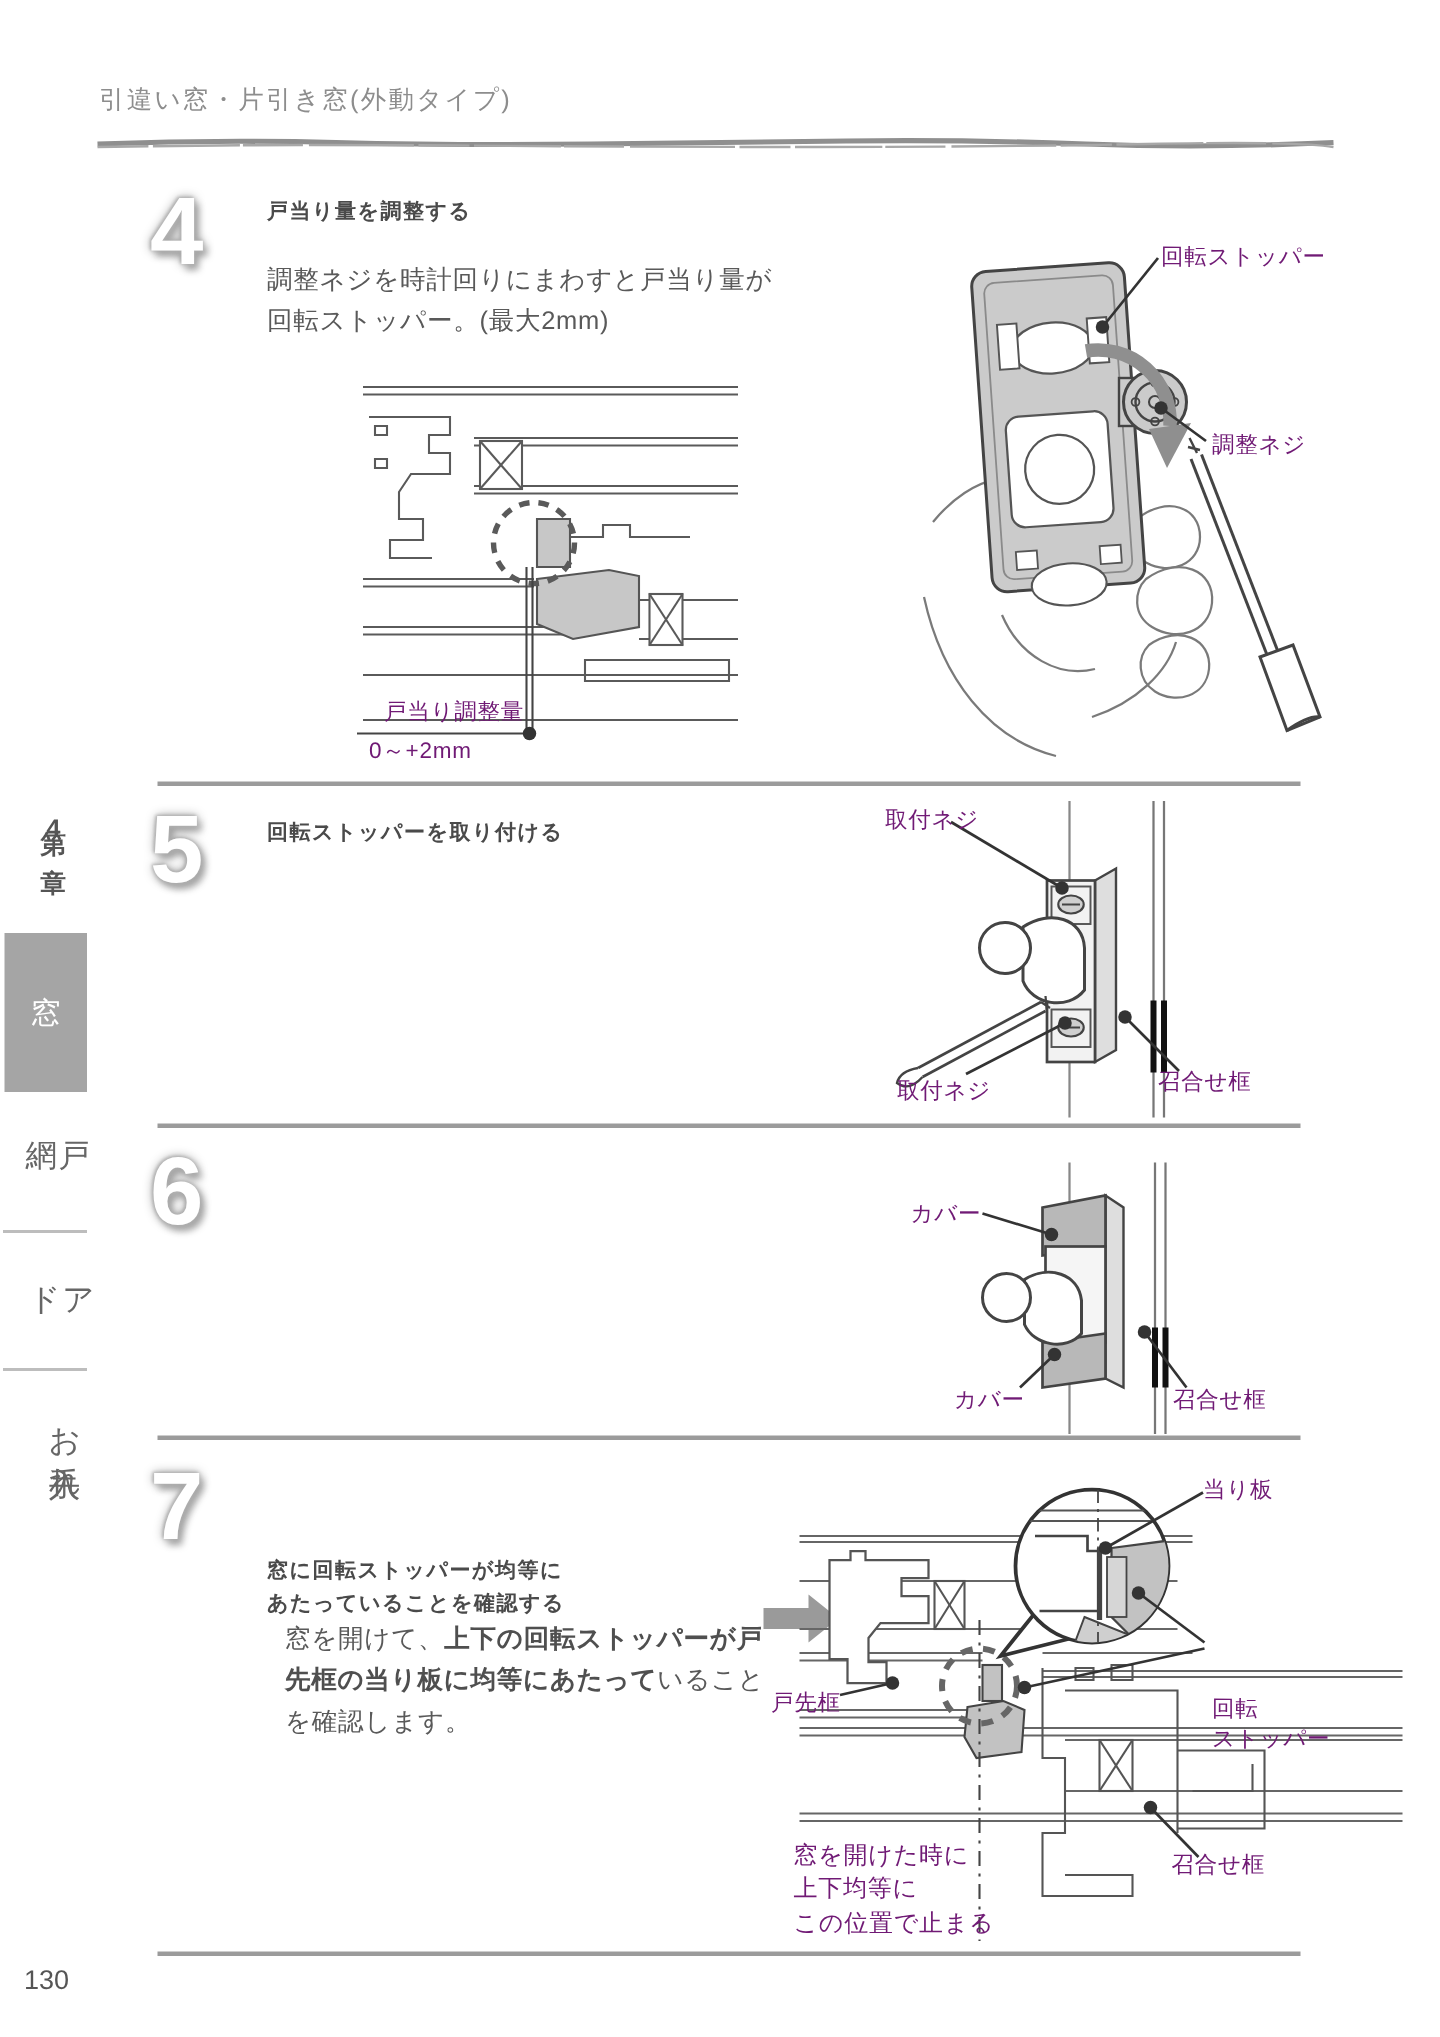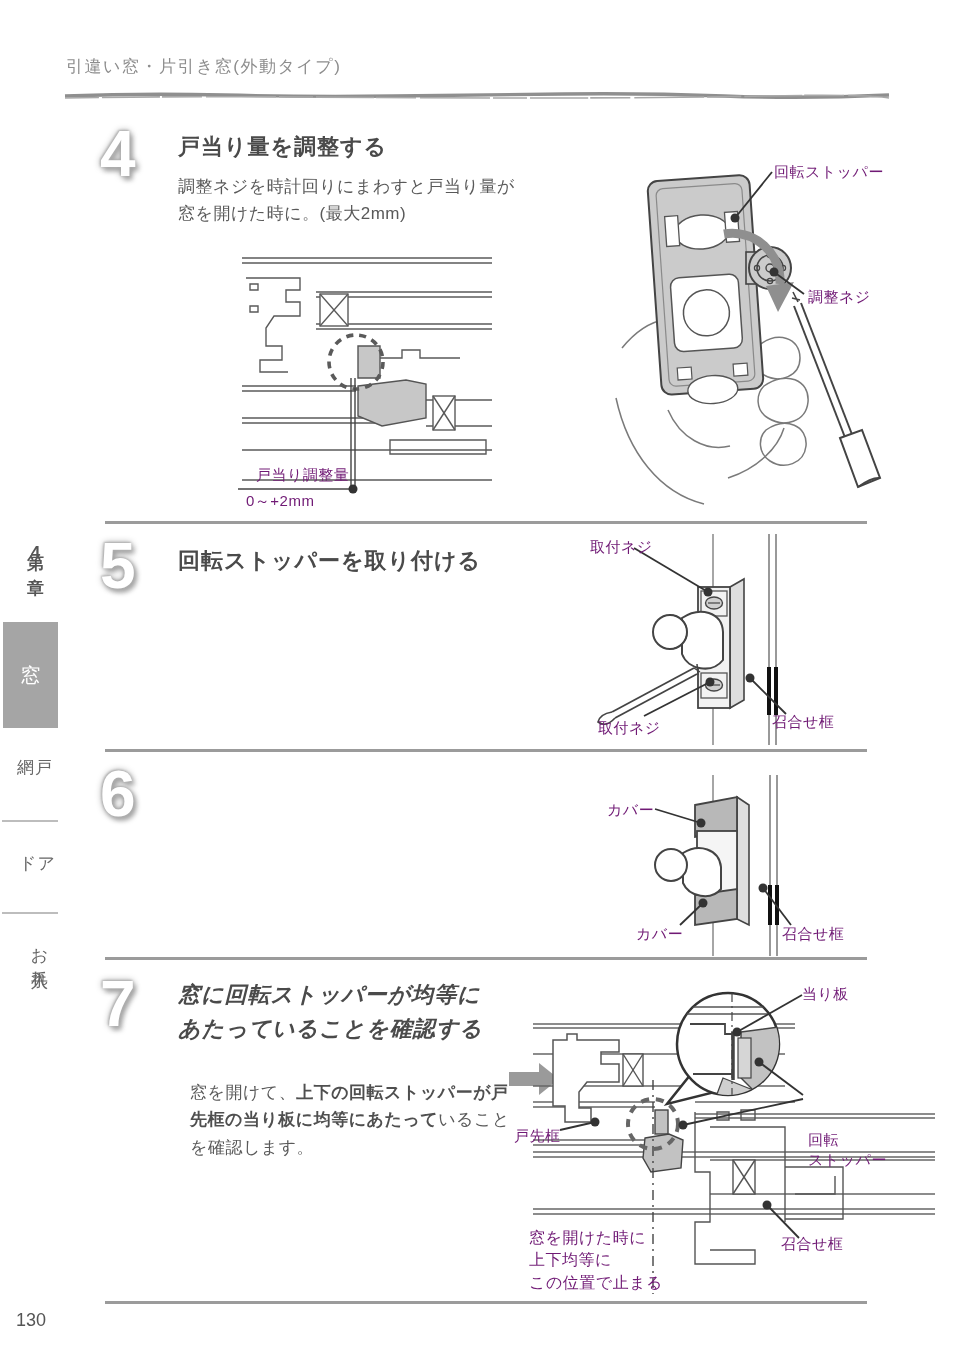--- a/index.html
+++ b/index.html
@@ -2,28 +2,28 @@
 <html><head>
 <meta charset="utf-8">
 <style>
   html,body{margin:0;padding:0;background:#ffffff;}
   body{font-family:"Liberation Sans","DejaVu Sans",sans-serif;}
   .page{position:relative;width:960px;height:1358px;background:#fff;overflow:hidden;}
   .abs{position:absolute;}
   .header-title{font-size:17px;color:#8d8d8d;letter-spacing:1.5px;}
   .step-number{font-size:64px;font-weight:bold;color:#ffffff;line-height:1;
     text-shadow:0 0 3px #b5b5b5,0 0 7px #9c9c9c,3px 4px 5px #a8a8a8,-1px -1px 2px #c9c9c9;}
-  .step-title{font-size:22px;font-weight:bold;color:#4a4a4a;letter-spacing:1px;white-space:pre-line;line-height:1.55;}
+  .step-title{font-size:14px;font-weight:bold;color:#4a4a4a;letter-spacing:1px;white-space:pre-line;line-height:1.55;}
   .step-body{font-size:17px;color:#595959;line-height:1.6;white-space:pre-line;letter-spacing:0.5px;}
   .step-body b{color:#4f4f4f;}
   .diagram-label{font-size:15px;color:#701a75;letter-spacing:0.5px;white-space:pre-line;line-height:1.35;}
   .divider{height:3px;background:#9b9b9b;}
   .side-vert{writing-mode:vertical-rl;text-orientation:upright;}
   .chapter{font-size:17px;font-weight:bold;color:#555;letter-spacing:3px;}
-  .side-item{font-size:17px;color:#666;letter-spacing:1px;}
+  .side-item{font-size:21px;color:#666;letter-spacing:1px;}
   .side-tab{background:#a5a5a5;display:flex;align-items:center;justify-content:center;}
   .side-tab span{color:#fff;font-size:20px;}
   .side-rule{height:2px;background:#bdbdbd;}
   .page-number{font-size:18px;color:#555;}
   svg{display:block;}
 </style>
 </head>
 <body>
 
 <div class="page">
@@ -40,21 +40,21 @@
   </div>
   <div class="abs side-item" style="left:17px;top:756px;">網戸</div>
   <div class="abs side-rule" style="left:2px;top:820px;width:56px;"></div>
   <div class="abs side-item" style="left:19px;top:852px;">ドア</div>
   <div class="abs side-rule" style="left:2px;top:912px;width:56px;"></div>
   <div class="abs side-vert side-item" style="left:28px;top:936px;height:80px;">お手入れ</div>
 
   <div class="abs step-number" style="left:100px;top:122px;">4</div>
   <div class="abs step-title" style="left:178px;top:130px;">戸当り量を調整する</div>
   <div class="abs step-body" style="left:178px;top:173px;width:380px;">調整ネジを時計回りにまわすと戸当り量が
-窓を開けた時に。(最大2mm)</div>
+回転ストッパー。(最大2mm)</div>
 
   <svg class="abs" style="left:230px;top:250px;" width="275" height="252" viewBox="0 0 275 252">
     <g stroke="#5a5a5a" stroke-width="1.4" fill="none">
       <line x1="12" y1="8" x2="262" y2="8"></line>
         <line x1="12" y1="13" x2="262" y2="13"></line>
       <path d="M16,28 H70 V40 H56 V52 H70 V66 H44 L36,78 V96 H52 V110 H30 V122 H58"></path>
       <path d="M20,34 h8 v6 h-8 z M20,56 h8 v6 h-8 z"></path>
       <line x1="86" y1="42" x2="262" y2="42"></line>
         <line x1="86" y1="47" x2="262" y2="47"></line>
       <line x1="86" y1="74" x2="262" y2="74"></line>
@@ -223,21 +223,21 @@
     <circle cx="106" cy="130" r="4.5" fill="#333"></circle>
     <circle cx="166" cy="115" r="4.5" fill="#333"></circle>
   </svg>
   <div class="abs diagram-label" style="left:607px;top:800px;">カバー</div>
   <div class="abs diagram-label" style="left:636px;top:924px;">カバー</div>
   <div class="abs diagram-label" style="left:782px;top:924px;">召合せ框</div>
 
   <div class="abs divider" style="left:105px;top:957px;width:762px;"></div>
 
   <div class="abs step-number" style="left:100px;top:972px;">7</div>
-  <div class="abs step-title" style="left:178px;top:978px;font-style:italic;">窓に回転ストッパーが均等に
+  <div class="abs step-title" style="left:178px;top:1036px;">窓に回転ストッパーが均等に
 あたっていることを確認する</div>
   <p class="abs step-body" style="left:178px;top:1040px;width:330px;margin:12px;">
     <span>窓を開けて、</span><b>上下の回転ストッパーが戸先框の当り板に均等にあたって</b><span>いることを確認します。</span>
   </p>
 
   <svg class="abs" style="left:495px;top:962px;" width="455" height="340" viewBox="0 0 455 340">
     <defs>
       <clipPath id="magClip">
           <circle cx="233" cy="82" r="51"></circle>
         </clipPath>

